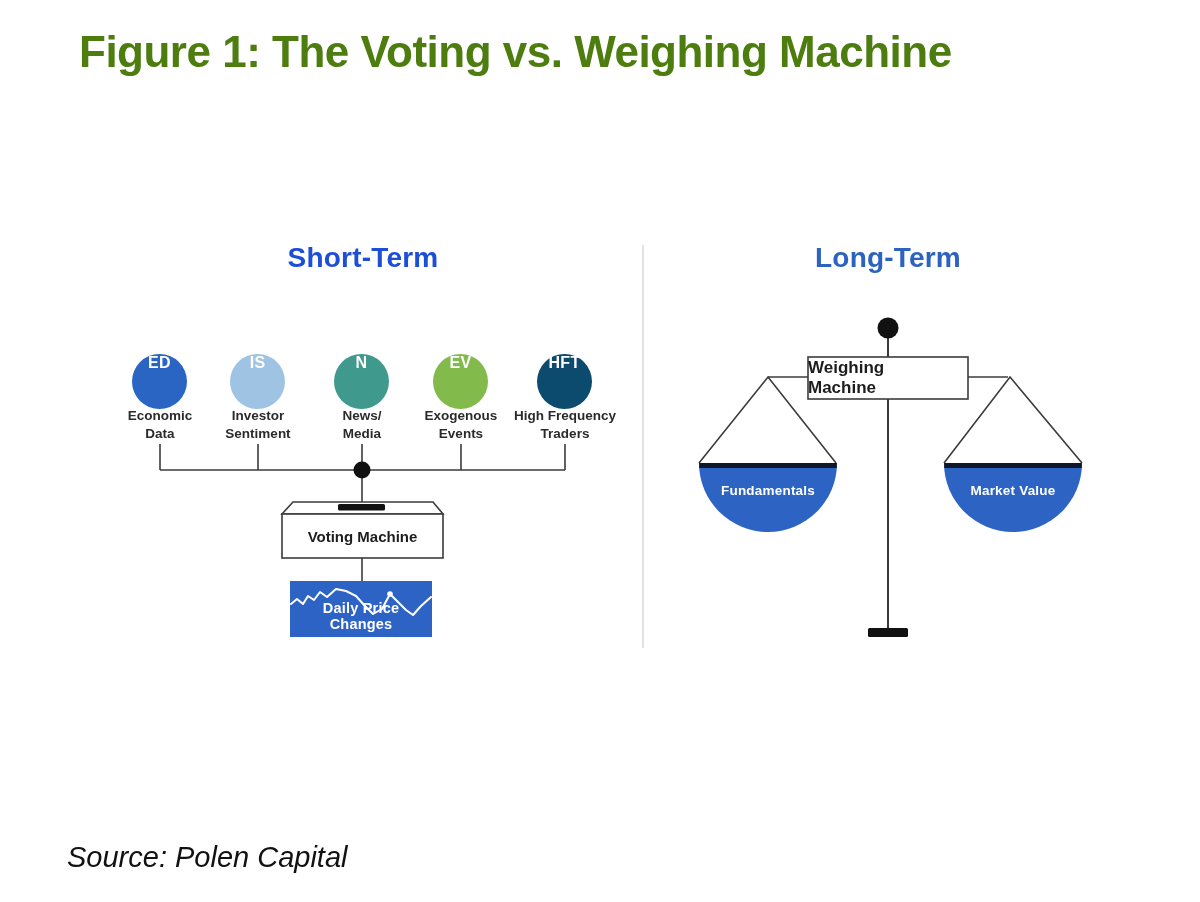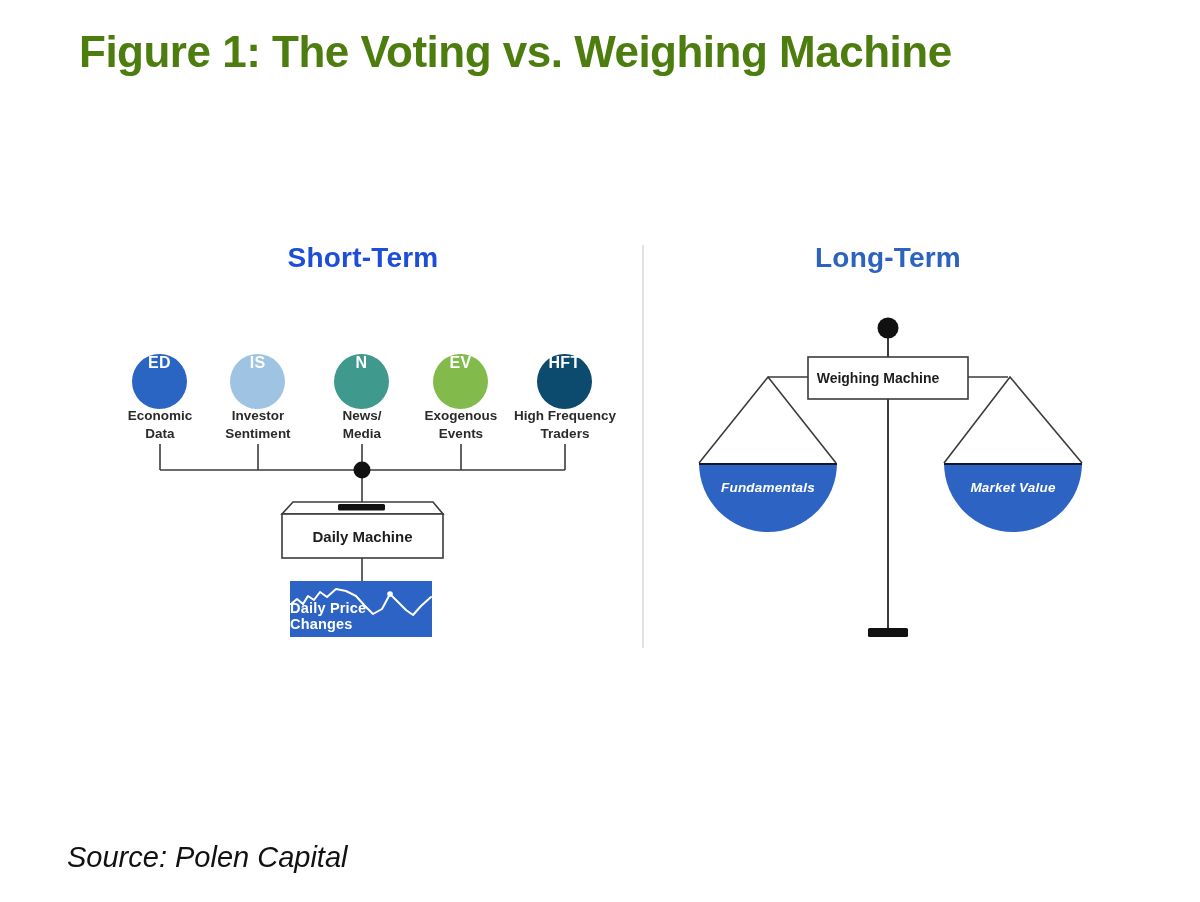--- a/index.html
+++ b/index.html
@@ -59,53 +59,52 @@
   }
 
   .machine-text {
     display: flex;
     align-items: center;
     justify-content: center;
     font-weight: bold;
     color: #1d1d1d;
   }
   #voting-machine-label  { left: 282px; top: 514px; width: 161px; height: 44px; font-size: 15px; }
-  #weighing-machine-label{ left: 808px; top: 357px; width: 140px; height: 42px; font-size: 14px; }
+  #weighing-machine-label{ left: 808px; top: 357px; width: 140px; height: 42px; font-size: 17px; }
 
   #price-box {
     left: 290px; top: 581px;
     width: 142px; height: 56px;
   }
   #price-box svg { display: block; }
   #price-box-label {
     position: absolute;
     left: 0; bottom: 5px;
     width: 100%;
-    text-align: left;
+    text-align: center;
     color: #ffffff;
     font-size: 14.5px;
     font-weight: bold;
     letter-spacing: 0.2px;
   }
 
   .pan {
     top: 463px;
     width: 138px; height: 69px;
-    border-top: 2px solid #0f172a;
+    border-top: 5px solid #0f172a;
     border-radius: 0 0 69px 69px;
     display: flex;
     justify-content: center;
     align-items: flex-start;
     padding-top: 15px;
     box-sizing: border-box;
     color: #ffffff;
     font-size: 13.5px;
     font-weight: bold;
     letter-spacing: 0.2px;
-    font-style: italic;
   }
   #pan-left  { left: 699px; }
   #pan-right { left: 944px; }
 
   .source-note {
     left: 67px; top: 841px;
     font-size: 29px;
     font-style: italic;
     color: #111111;
   }
@@ -184,21 +183,21 @@
   </div>
   <div class="abs factor-label" style="left:395px">
     <div>Exogenous</div>
     <div>Events</div>
   </div>
   <div class="abs factor-label" style="left:499px">
     <div>High Frequency</div>
     <div>Traders</div>
   </div>
 
-  <div class="abs machine-text" id="voting-machine-label">Daily Machine</div>
+  <div class="abs machine-text" id="voting-machine-label">Voting Machine</div>
 
   <div class="abs" id="price-box" style="background-color: rgb(46, 99, 198);">
     <svg width="142" height="40" viewBox="0 0 142 40">
       <polyline points="1,23 7,18 13,23 18,15 24,19 30,11 37,16 46,8 56,10 66,15 75,25 83,33 92,28 100,13 108,21 116,29 123,34 131,25 141,16" fill="none" stroke="#ffffff" stroke-width="2" stroke-linejoin="round" stroke-linecap="round"></polyline>
       <circle cx="100" cy="13" r="2.8" fill="#ffffff"></circle>
     </svg>
     <div id="price-box-label">Daily Price Changes</div>
   </div>
 
   <div class="abs machine-text" id="weighing-machine-label">Weighing Machine</div>

